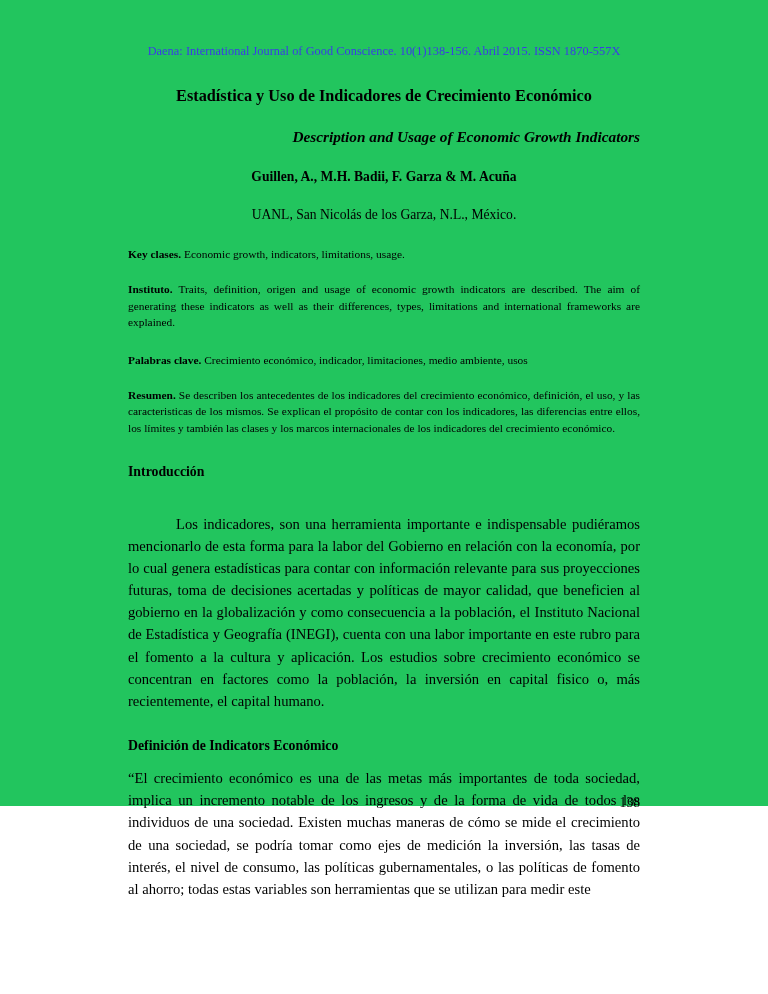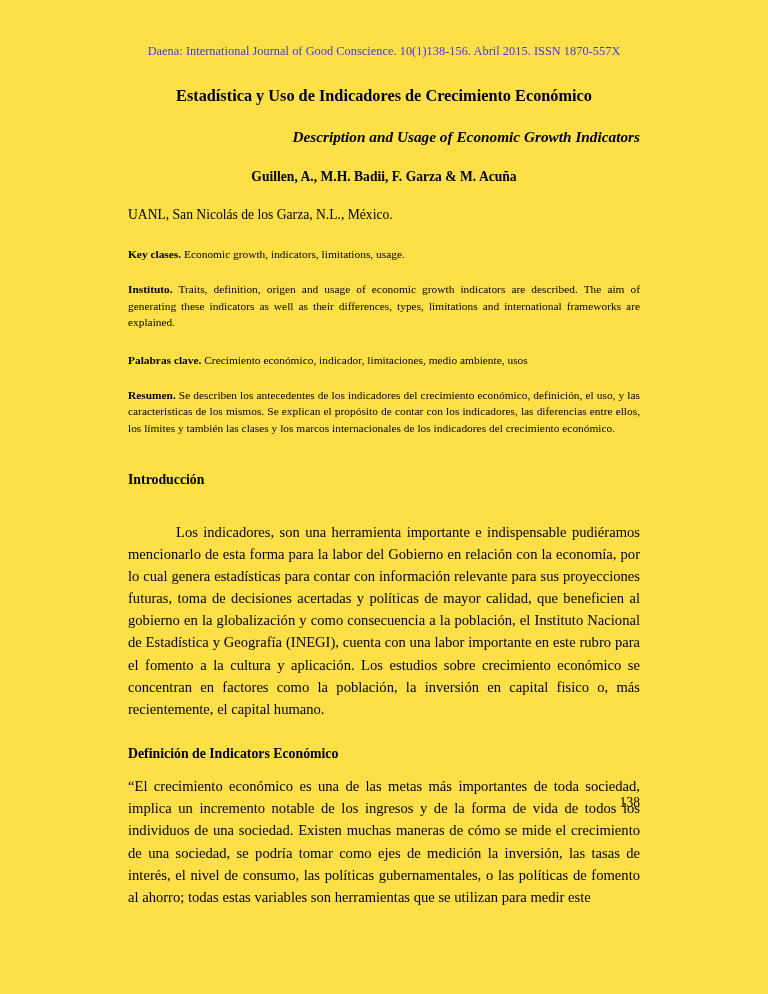--- a/index.html
+++ b/index.html
@@ -13,22 +13,22 @@
     font-family: "Liberation Serif", "DejaVu Serif", serif;
     color: #000000;
     position: relative;
     overflow: hidden;
   }
   .page {
     position: absolute;
     left: 0;
     top: 0;
     width: 768px;
-    height: 994px;
-    background: #fde047;
+    height: 806px;
+    background: #22c55e;
   }
   .content {
     position: absolute;
     left: 128px;
     top: 0;
     width: 512px;
   }
 
   
   .journal-header {
@@ -59,21 +59,21 @@
   .authors {
     margin-top: 23px;
     font-size: 13.6px;
     font-weight: bold;
     text-align: center;
     line-height: 1.25;
   }
   .affiliation {
     margin-top: 21px;
     font-size: 13.6px;
-    text-align: left;
+    text-align: center;
     line-height: 1.25;
   }
 
   
   .small-block {
     font-size: 11.4px;
     line-height: 1.42;
     text-align: justify;
     text-justify: inter-word;
   }
@@ -83,21 +83,21 @@
   .block-resumen    { margin-top: 19px; }
   .lead { font-weight: bold; }
 
   
   .section-heading {
     font-size: 13.8px;
     font-weight: bold;
     line-height: 1.3;
     text-align: left;
   }
-  .heading-intro      { margin-top: 35px; }
+  .heading-intro      { margin-top: 27px; }
   .heading-definicion { margin-top: 25px; }
 
   
   .body-par {
     font-size: 14.6px;
     line-height: 1.52;
     text-align: justify;
     text-justify: inter-word;
   }
   .par-intro {

